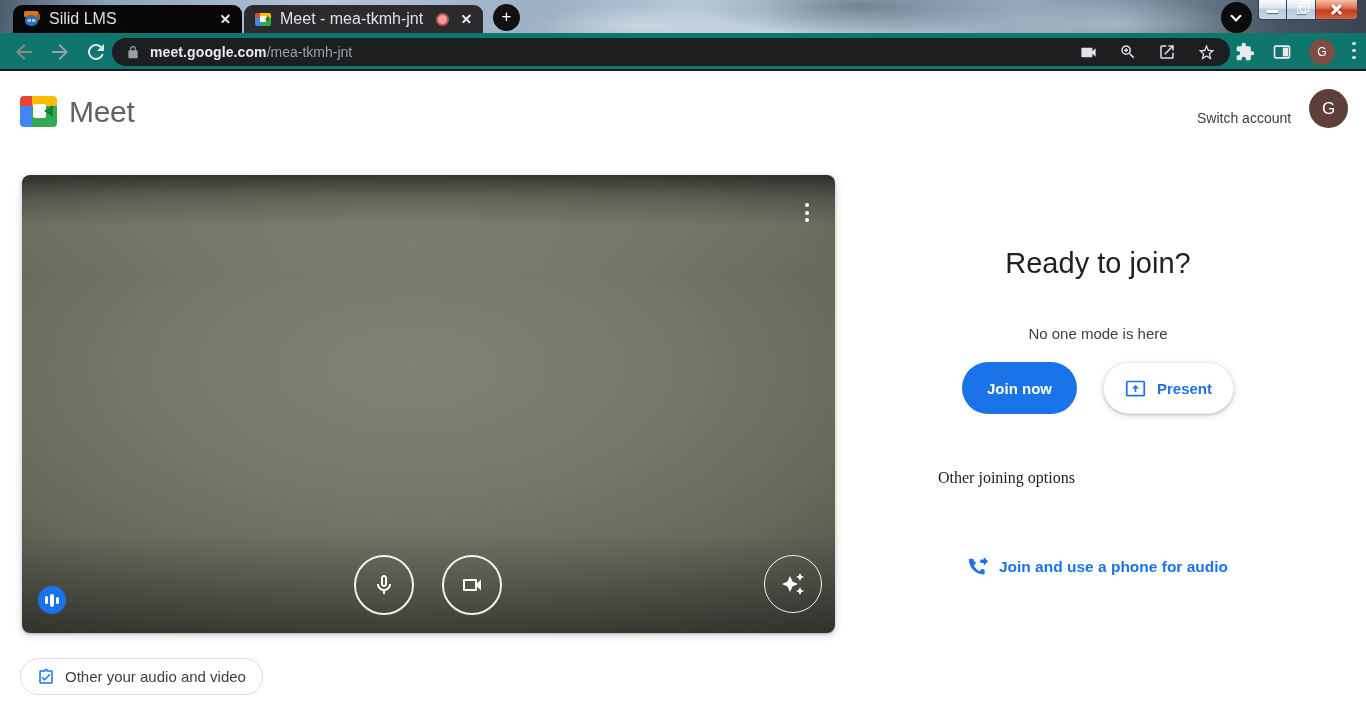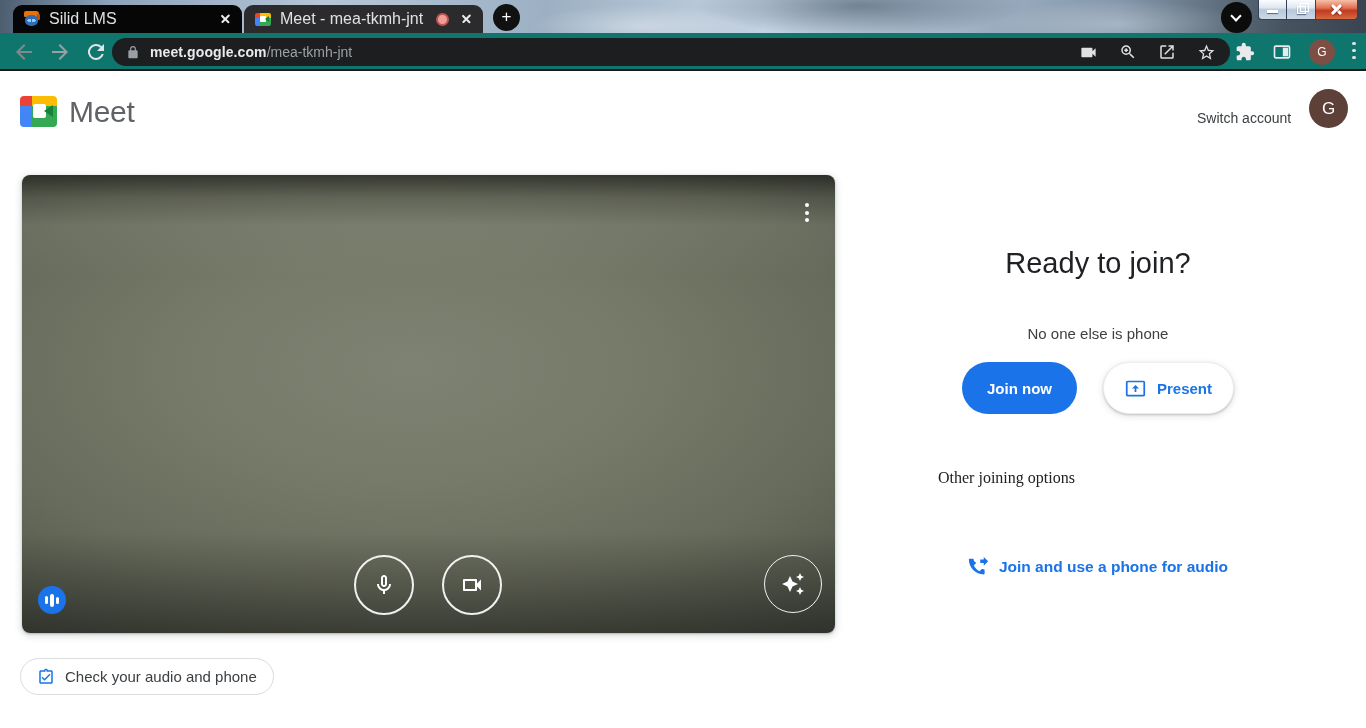--- a/index.html
+++ b/index.html
@@ -335,21 +335,21 @@
     </div>
 
     <div class="audio-ind">
         <i></i>
         <i></i>
         <i></i>
       </div>
   </div>
 
   <div class="ready-title">Ready to join?</div>
-  <div class="subtitle">No one else is phone</div>
+  <div class="subtitle">No one mode is here</div>
 
   <div class="btn-row">
     <button class="join-btn">Join now</button>
     <button class="present-btn">
       <svg width="21" height="21" viewBox="0 0 24 24">
           <path d="M21 3H3c-1.1 0-2 .9-2 2v14c0 1.1.9 2 2 2h18c1.1 0 2-.9 2-2V5c0-1.1-.9-2-2-2zm0 16.02H3V4.98h18v14.04zM12 8l-4 4h3v4h2v-4h3l-4-4z" fill="#1a73e8"></path>
         </svg>
       <span>Present</span>
     </button>
   </div>
@@ -361,16 +361,16 @@
     <svg width="21" height="21" viewBox="0 0 24 24">
         <path d="M18 11l5-5-5-5v3h-4v4h4v3zm2 4.5c-1.25 0-2.45-.2-3.57-.57-.35-.11-.74-.03-1.02.24l-2.2 2.2c-2.83-1.44-5.15-3.75-6.59-6.59l2.2-2.21c.28-.26.36-.65.25-1C6.7 6.45 6.5 5.25 6.5 4c0-.55-.45-1-1-1H2c-.55 0-1 .45-1 1 0 9.39 7.61 17 17 17 .55 0 1-.45 1-1v-3.5c0-.55-.45-1-1-1z" fill="#1a73e8"></path>
       </svg>
     <span>Join and use a phone for audio</span>
   </div>
 
   <button class="check-btn">
     <svg width="18" height="18" viewBox="0 0 24 24">
         <path d="M18 9l-1.41-1.42L10 14.17l-2.59-2.58L6 13l4 4zM19 3h-4.18C14.4 1.84 13.3 1 12 1c-1.3 0-2.4.84-2.82 2H5c-1.1 0-2 .9-2 2v14c0 1.1.9 2 2 2h14c1.1 0 2-.9 2-2V5c0-1.1-.9-2-2-2zm-7 0c.55 0 1 .45 1 1s-.45 1-1 1-1-.45-1-1 .45-1 1-1zm7 16H5V5h14v14z" fill="#1a73e8"></path>
       </svg>
-    <span>Check your audio and phone</span>
+    <span>Other your audio and video</span>
   </button>
 
 </div>
 
 </body></html>

